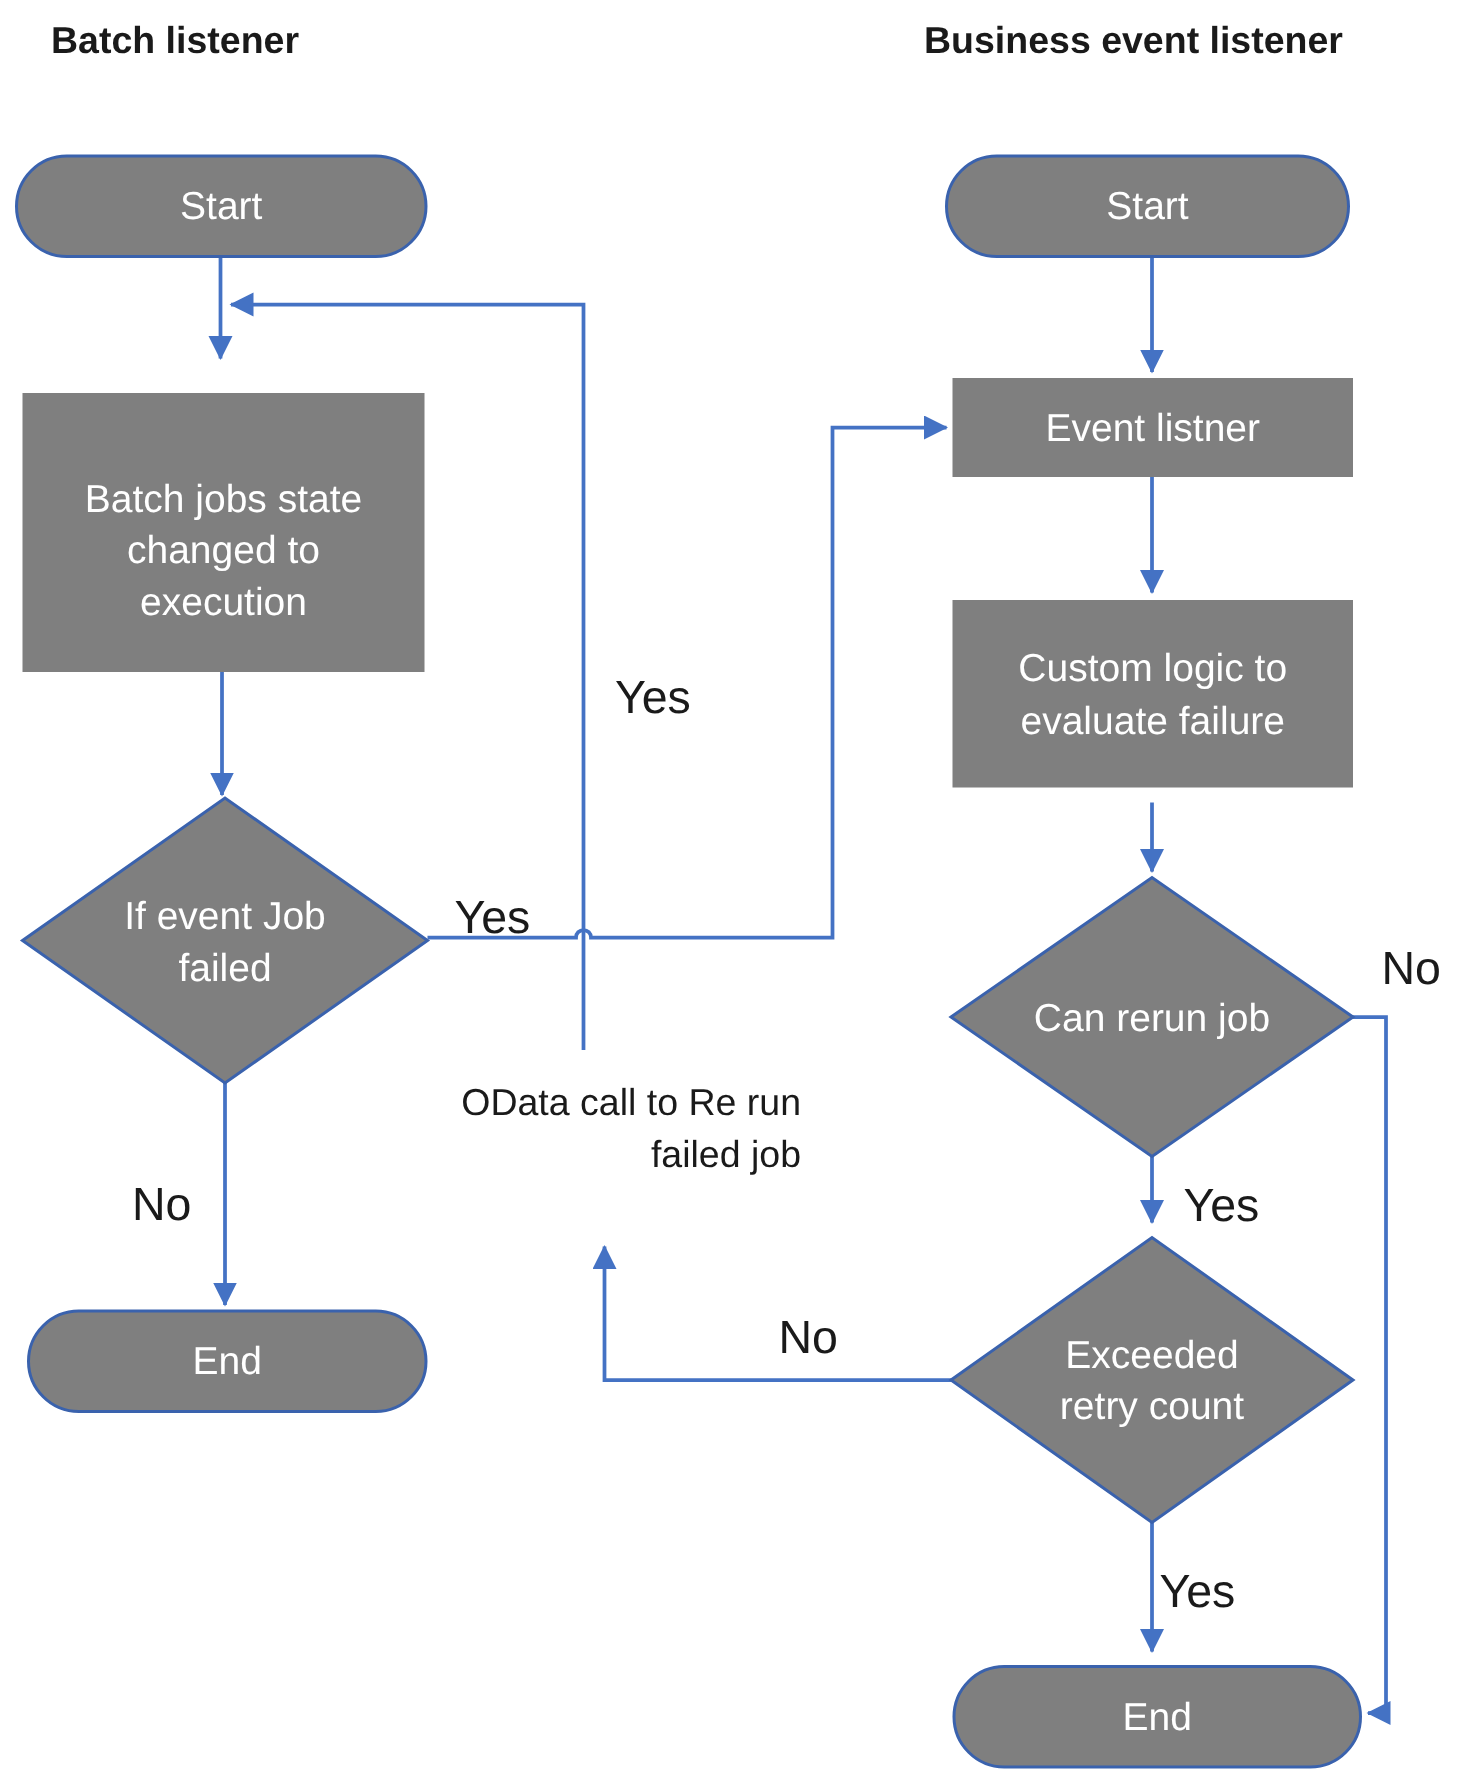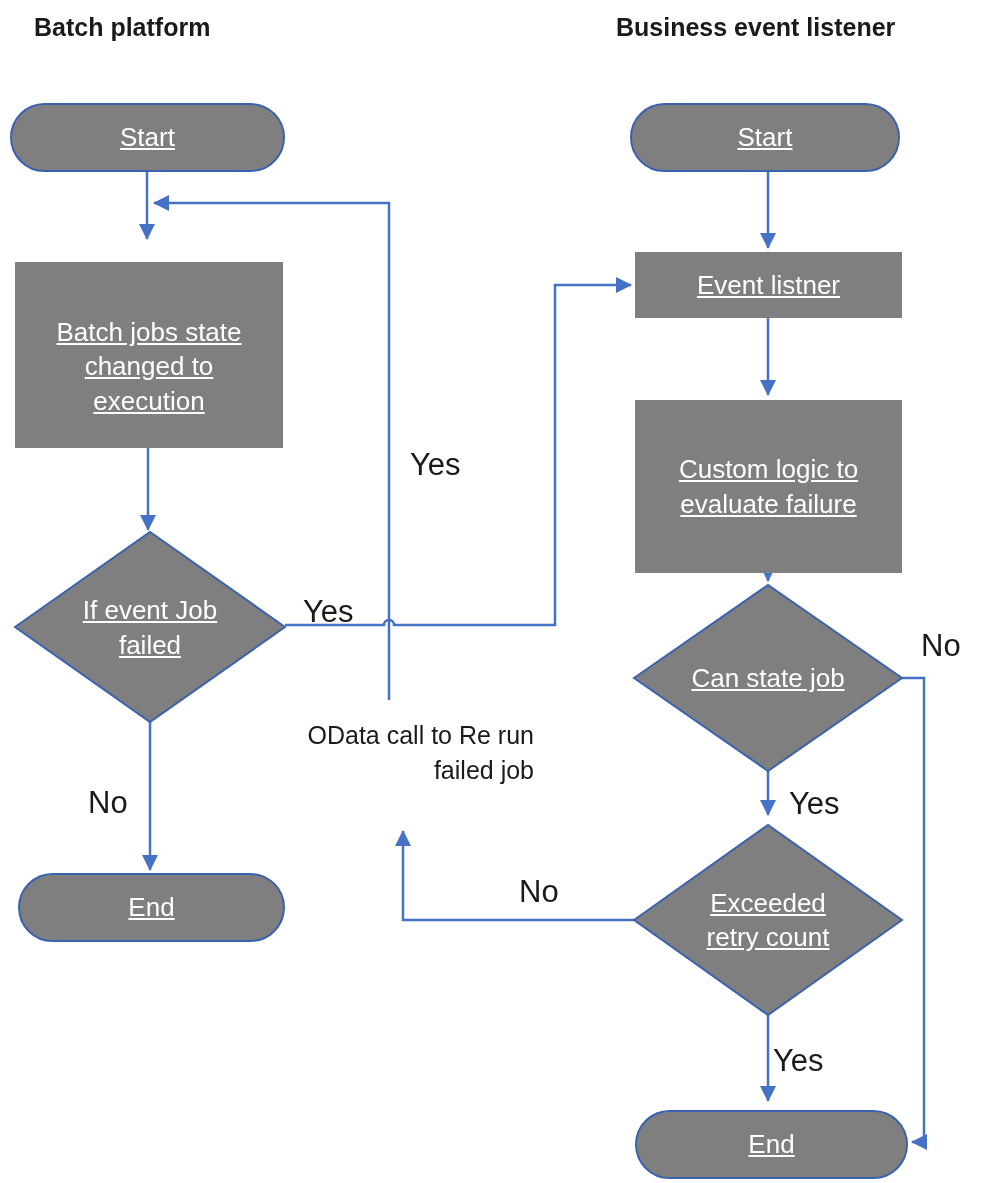--- a/index.html
+++ b/index.html
@@ -8,21 +8,21 @@
   .layer{position:absolute;left:0;top:0;width:981px;height:1183px;}
   .col-title{position:absolute;font-size:25px;font-weight:bold;color:#1a1a1a;white-space:nowrap;}
   .node{position:absolute;display:flex;align-items:center;justify-content:center;
         background:#7f7f7f;color:#ffffff;font-size:26px;text-align:center;line-height:1.32;}
   .pill{border:2px solid #3a62ad;border-radius:40px;box-sizing:border-box;}
   .rect{border:none;}
   .dtext{position:absolute;display:flex;align-items:center;justify-content:center;
          color:#ffffff;font-size:26px;text-align:center;line-height:1.32;background:transparent;}
   .edge-label{position:absolute;font-size:31px;color:#1a1a1a;white-space:nowrap;}
   .note{position:absolute;font-size:25px;color:#1a1a1a;text-align:right;line-height:1.38;}
-  .inner{display:block;text-decoration:underline;}
+  .inner{display:block;}
 </style>
 </head>
 <body>
 
 <div class="stage">
 
   <svg class="layer" width="981" height="1183" viewBox="0 0 981 1183">
     <defs>
       <marker id="arr" markerUnits="userSpaceOnUse" markerWidth="20" markerHeight="20" refX="15" refY="8" orient="auto">
         <path d="M0,0 L16,8 L0,16 Z" fill="#4472c4"></path>
@@ -42,21 +42,21 @@
     <path d="M768,535 V581" stroke="#4472c4" stroke-width="2.5" fill="none" marker-end="url(#arr)"></path>
     <path d="M902,678 H924 V1142 H912" stroke="#4472c4" stroke-width="2.5" fill="none" marker-end="url(#arr)"></path>
     <path d="M768,771 V815" stroke="#4472c4" stroke-width="2.5" fill="none" marker-end="url(#arr)"></path>
     <path d="M768,1015 V1101" stroke="#4472c4" stroke-width="2.5" fill="none" marker-end="url(#arr)"></path>
 
     <polygon points="15,627 150,532 285,627 150,722" fill="#7f7f7f" stroke="#3a62ad" stroke-width="2"></polygon>
     <polygon points="634,678 768,585 902,678 768,771" fill="#7f7f7f" stroke="#3a62ad" stroke-width="2"></polygon>
     <polygon points="634,920 768,825 902,920 768,1015" fill="#7f7f7f" stroke="#3a62ad" stroke-width="2"></polygon>
   </svg>
 
-  <div class="col-title" style="left:34px;top:13px;">Batch platform</div>
+  <div class="col-title" style="left:34px;top:13px;">Batch listener</div>
   <div class="col-title" style="left:616px;top:13px;">Business event listener</div>
 
   <div class="node pill" style="left:10px;top:103px;width:275px;height:69px;">
     <span class="inner">Start</span>
   </div>
 
   <div class="node rect" style="left:15px;top:262px;width:268px;height:186px;">
     <span class="inner" style="width:205px;margin-top:23px;">Batch jobs state changed to execution</span>
   </div>
 
@@ -76,26 +76,26 @@
   <div class="edge-label" style="left:519px;top:874px;">No</div>
 
   <div class="node pill" style="left:630px;top:103px;width:270px;height:69px;">
     <span class="inner">Start</span>
   </div>
 
   <div class="node rect" style="left:635px;top:252px;width:267px;height:66px;">
     <span class="inner">Event listner</span>
   </div>
 
-  <div class="node rect" style="left:635px;top:400px;width:267px;height:173px;">
+  <div class="node rect" style="left:635px;top:400px;width:267px;height:125px;">
     <span class="inner" style="width:225px;">Custom logic to evaluate failure</span>
   </div>
 
   <div class="dtext" style="left:668px;top:645px;width:200px;height:66px;">
-    <span class="inner">Can state job</span>
+    <span class="inner">Can rerun job</span>
   </div>
 
   <div class="dtext" style="left:693px;top:880px;width:150px;height:80px;">
     <span class="inner" style="width:150px;">Exceeded retry count</span>
   </div>
 
   <div class="node pill" style="left:635px;top:1110px;width:273px;height:69px;">
     <span class="inner">End</span>
   </div>
 

